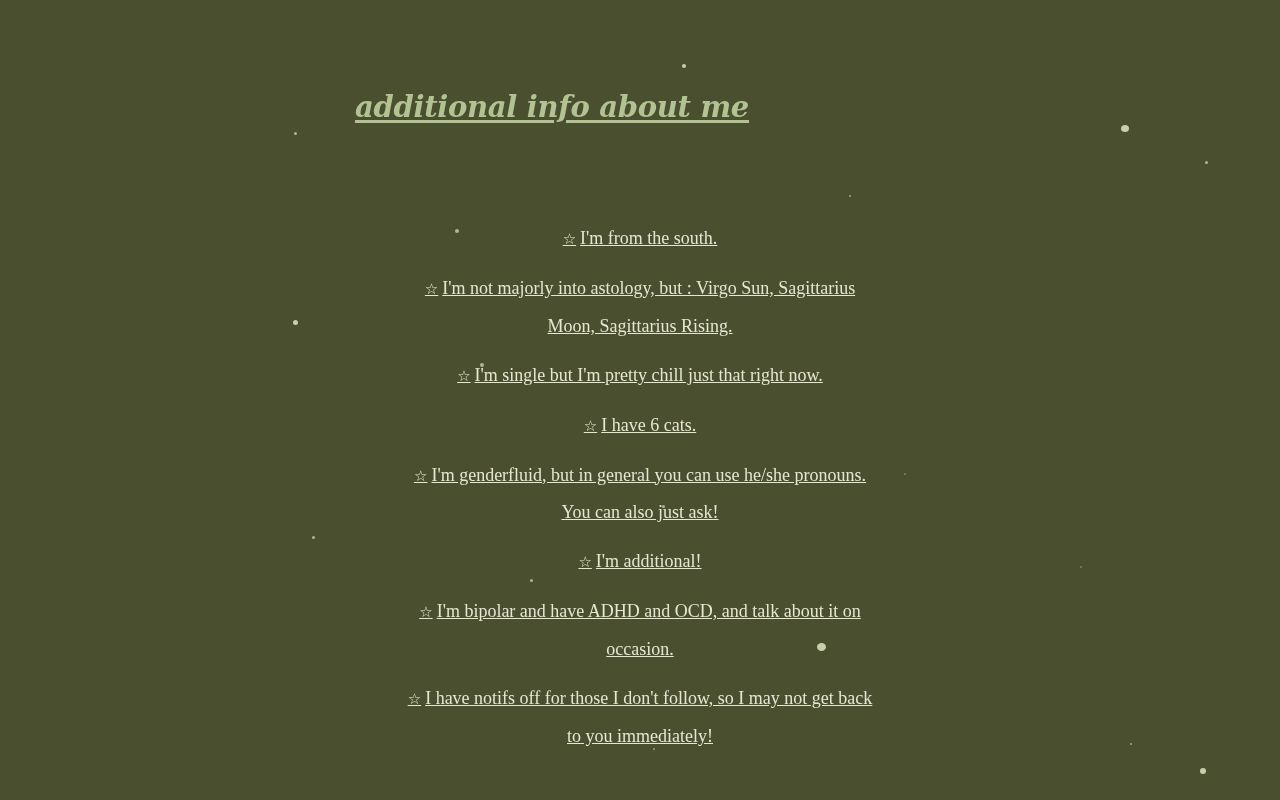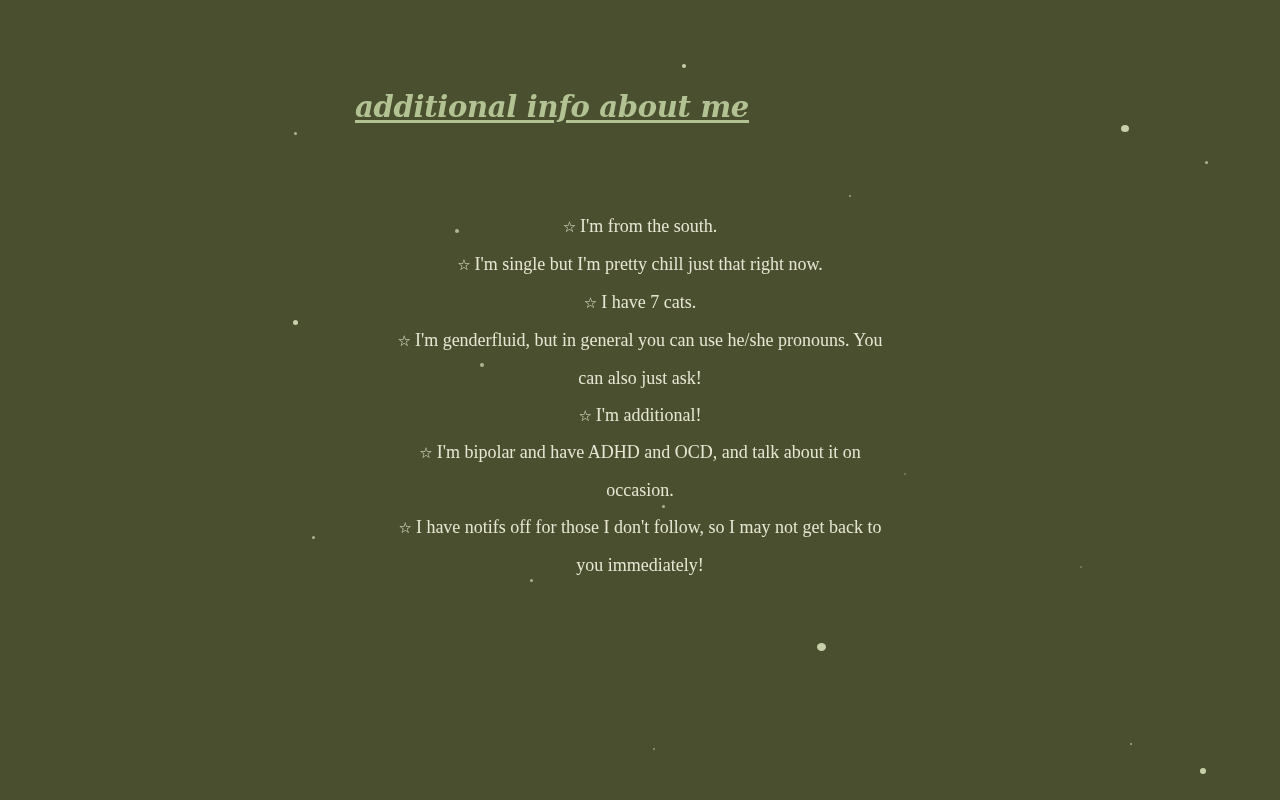--- a/index.html
+++ b/index.html
@@ -41,22 +41,23 @@
       margin: 0;
       padding: 0;
       list-style: none;
       text-align: center;
       font-family: "Liberation Serif", serif;
       font-size: 18px;
       line-height: 36.9px;
       color: #e6e6d2;
     }
     .facts li {
-      margin: 0;
+      margin: 12px;
       padding: 0;
+      text-decoration: underline;
     }
     .star {
       font-size: 15px;
       margin-right: 4px;
       color: #e6e6d2;
     }
     .bold-word {
       font-weight: bold;
     }
     .dot {
@@ -85,20 +86,21 @@
   <div class="dot" style="left:530px;top:579px;width:3px;height:3px;opacity:.8;"></div>
   <div class="dot" style="left:817px;top:643px;width:9px;height:8px;"></div>
   <div class="dot" style="left:1130px;top:743px;width:2px;height:2px;opacity:.7;"></div>
   <div class="dot" style="left:1200px;top:768px;width:6px;height:6px;"></div>
   <div class="dot" style="left:653px;top:748px;width:2px;height:2px;opacity:.6;"></div>
 
   <h1 class="title">additional info about me</h1>
 
   <ul class="facts">
     <li><span class="star">☆</span><span>I'm from the south.</span></li>
+    <li><span class="star">☆</span><span>I'm not majorly into astology, but : Virgo Sun, Sagittarius Moon, Sagittarius Rising.</span></li>
     <li><span class="star">☆</span><span>I'm single but I'm pretty chill just that right now.</span></li>
-    <li><span class="star">☆</span><span>I have 7 cats.</span></li>
+    <li><span class="star">☆</span><span>I have 6 cats.</span></li>
     <li><span class="star">☆</span><span>I'm genderfluid, but in general you can use he/she pronouns. You can also just ask!</span></li>
     <li><span class="star">☆</span><span>I'm additional!</span></li>
     <li><span class="star">☆</span><span>I'm bipolar and have ADHD and OCD, and talk about it on occasion.</span></li>
     <li><span class="star">☆</span><span>I have notifs off for those I don't follow, so I may not get back to you immediately!</span></li>
   </ul>
 </div>
 
 </body></html>

